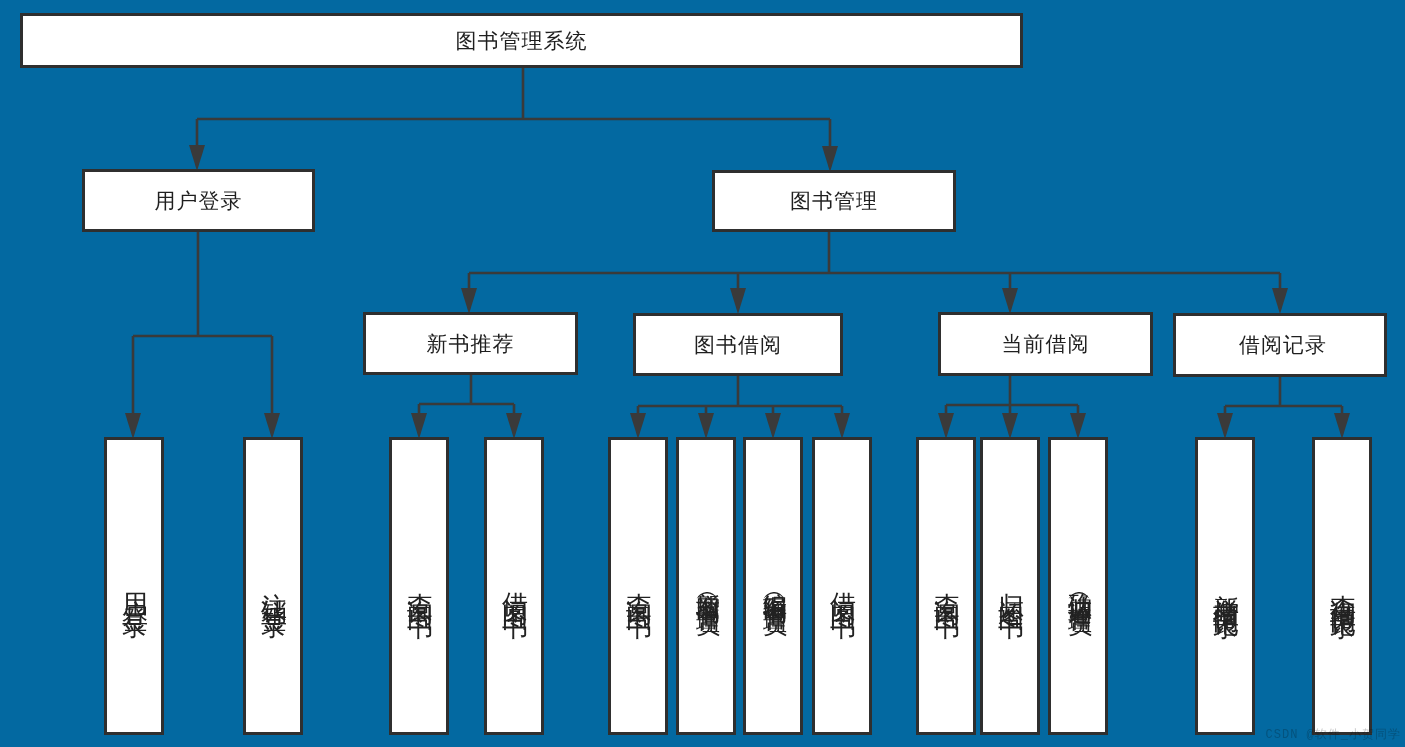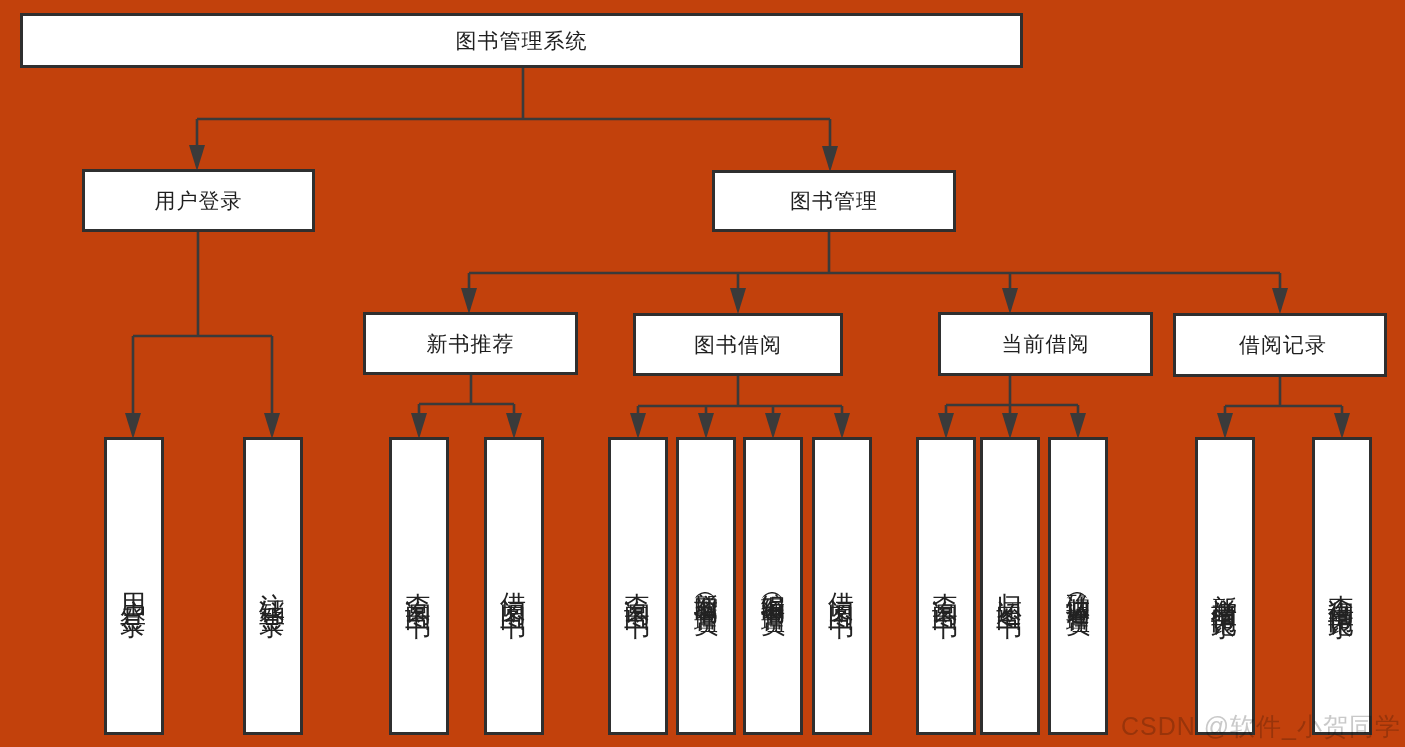--- a/index.html
+++ b/index.html
@@ -1,21 +1,21 @@
 <!DOCTYPE html>
 <html><head>
 <meta charset="utf-8">
 <style>
   html, body { margin: 0; padding: 0; background: #ffffff; }
   #canvas {
     position: relative;
     width: 1405px;
     height: 747px;
-    background: #c2410c;
-    font-family: Liberation Sans, sans-serif;
+    background: #0369a1;
+    font-family: Liberation Mono, monospace;
     overflow: hidden;
   }
   #wires {
     position: absolute;
     left: 0; top: 0;
     width: 1405px; height: 747px;
     z-index: 1;
   }
   .node {
     position: absolute;
@@ -40,21 +40,21 @@
   }
   .leaf .txt.med { letter-spacing: 4px; }
   .leaf .txt.long { letter-spacing: 3px; font-size: 24px; }
   .connector-line { stroke: #3a3a3a; stroke-width: 2.6; fill: none; }
   .arrowhead { fill: #3a3a3a; stroke: none; }
   #watermark {
     position: absolute;
     right: 4px;
     bottom: 4px;
     z-index: 3;
-    font-size: 25px;
+    font-size: 12px;
     color: #c9c9c9;
     letter-spacing: 1px;
     mix-blend-mode: multiply;
     pointer-events: none;
   }
 </style>
 </head>
 <body>
 
 <div id="canvas">

